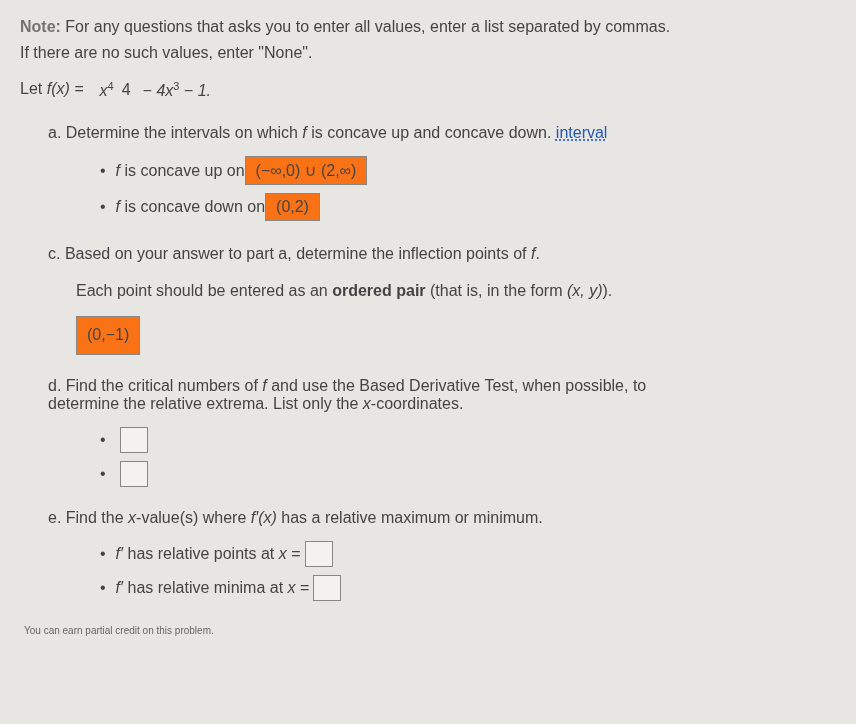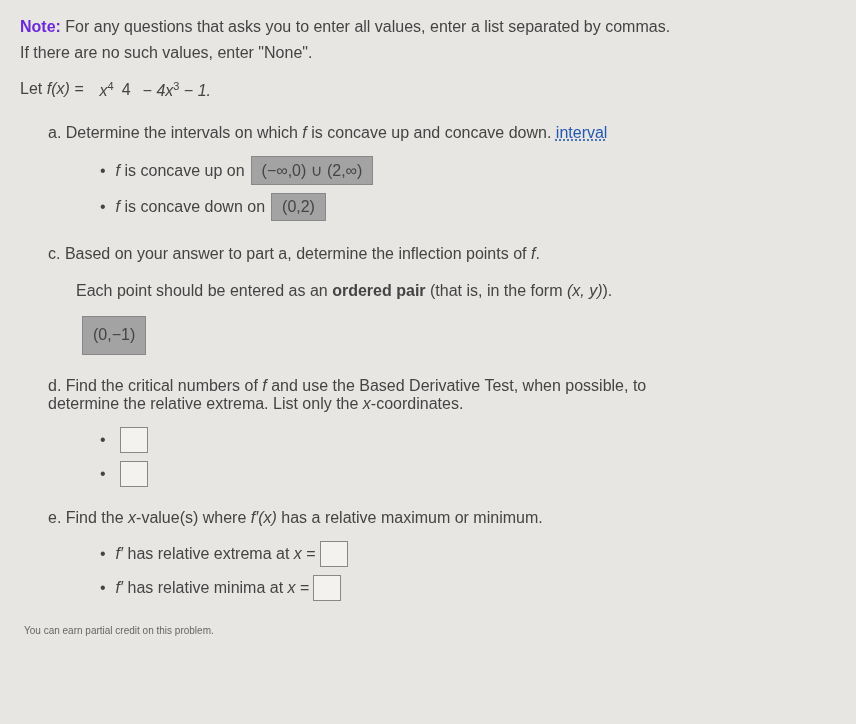--- a/index.html
+++ b/index.html
@@ -7,44 +7,43 @@
       width: 856px;
       height: 724px;
       background: #e8e6e3;
       font-family: Arial, Helvetica, sans-serif;
       font-size: 16px;
       color: #333;
       padding: 18px 20px;
       position: relative;
     }
     .note { margin-bottom: 8px; color: #444; }
-    .note b { font-weight: bold; color: #6d28d9; }
+    .note b { font-weight: bold; color: #737373; }
     .formula-line { display: flex; margin: 18px 0 24px; color: #444; }
     .formula-line .let { margin-right: 8px; }
     .frac {
       display: inline-flex;
       flex-direction: row;
       align-items: center;
       vertical-align: middle;
       margin: 0 4px;
     }
     .frac .top { font-style: italic; padding: 0 4px; }
     .frac .bar { width: 100%; height: 1px; background: #444; }
     .frac .bot { padding: 0 4px; }
     .formula-rest { margin-left: 4px; font-style: italic; }
     .question { margin: 14px 0 14px 28px; color: #444; }
     .sub { margin: 10px 0 10px 56px; color: #444; line-height: 1.8; }
     .bullet-line { margin: 8px 0 8px 80px; display: flex; align-items: center; color: #444; }
     .bullet-line::before { content: "•"; margin-right: 10px; font-size: 16px; }
     .input-box {
       display: inline-block;
       border: 1px solid #888;
-      background: #a3a3a3;
+      background: #f97316;
       padding: 4px 10px;
-      margin-left: 6px;
       min-height: 26px;
       min-width: 24px;
       font-family: inherit;
       color: #444;
     }
     .empty-box {
       display: inline-block;
       width: 28px;
       height: 26px;
       border: 1px solid #888;
@@ -106,21 +105,21 @@
   <span class="empty-box"></span>
 </div>
 <div class="bullet-line">
   <span class="empty-box"></span>
 </div>
 
 <div class="question" style="margin-top:22px">
   <span>e. Find the </span><span class="fvar">x</span><span>-value(s) where </span><span class="fvar">f′(x)</span><span> has a relative maximum or minimum.</span>
 </div>
 <div class="bullet-line">
-  <span><span class="fvar">f′</span><span> has relative extrema at </span><span class="fvar">x</span><span> =</span></span>
+  <span><span class="fvar">f′</span><span> has relative points at </span><span class="fvar">x</span><span> =</span></span>
   <span class="empty-box"></span>
 </div>
 <div class="bullet-line">
   <span><span class="fvar">f′</span><span> has relative minima at </span><span class="fvar">x</span><span> =</span></span>
   <span class="empty-box"></span>
 </div>
 
 <div class="earn">You can earn partial credit on this problem.</div>
 
 </body></html>

